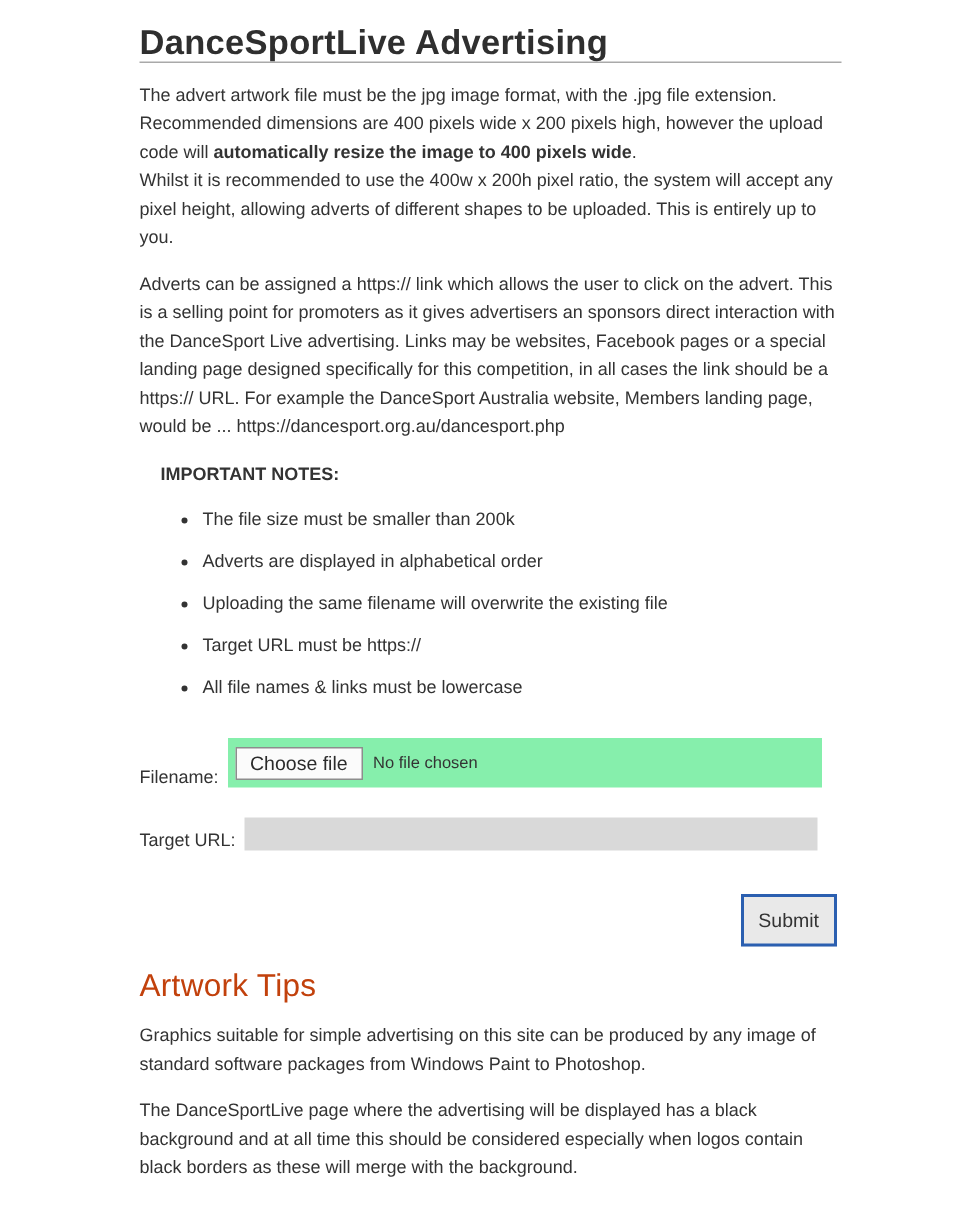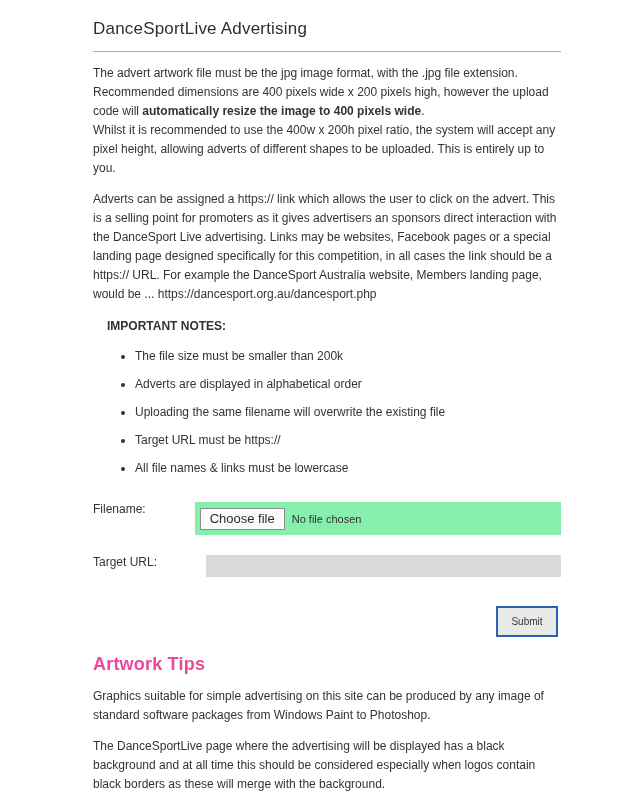--- a/index.html
+++ b/index.html
@@ -9,24 +9,24 @@
     min-height: 804px;
     font-family: "Liberation Sans", sans-serif;
     color: #333333;
   }
   .page {
     width: 639px;
     min-height: 804px;
     padding: 17px 78px 10px 93px;
   }
   h1.page-title {
-    font-size: 17px;
-    font-weight: 400;
+    font-size: 23px;
+    font-weight: 700;
     color: #2f2f2f;
-    margin: 0 0 11px 0;
+    margin: 0 0 1px 0;
     line-height: 23px;
     letter-spacing: 0.2px;
   }
   hr.title-divider {
     border: 0;
     border-top: 1px solid #a9a9a9;
     margin: 0 0 9px 0;
   }
   p.body-text {
     font-size: 12px;
@@ -43,23 +43,22 @@
     margin: 0 0 0 0;
     padding: 0 0 0 30px;
     font-size: 12px;
     line-height: 16px;
   }
   ul.notes-list li { margin: 12px; padding: 0; }
 
   form.upload-form { margin: 26px 0 0 0; }
   .form-row {
     display: flex;
-    align-items: flex-start;
+    align-items: flex-end;
     margin: 0 0 20px 0;
-    gap: 43px;
   }
   .form-label {
     font-size: 12px;
     color: #333;
     margin-right: 6px;
     white-space: nowrap;
   }
   .file-input {
     width: 396px;
     height: 33px;
@@ -95,32 +94,32 @@
     font-size: 13px;
     color: #333;
     padding: 0 4px;
   }
   .submit-row {
     text-align: right;
     margin: 29px 3px 0 0;
   }
   .submit-btn {
     font-family: "Liberation Sans", sans-serif;
-    font-size: 10px;
+    font-size: 13px;
     color: #333;
     background: #e9e9e9;
     border: 2px solid #2b5fb0;
     padding: 8px 10px;
     min-width: 62px;
     cursor: pointer;
   }
   h2.tips-title {
-    font-size: 18px;
-    font-weight: 700;
-    color: #ec4899;
+    font-size: 21px;
+    font-weight: 400;
+    color: #c2410c;
     margin: 16px 0 9px 0;
     line-height: 22px;
     letter-spacing: 0.2px;
   }
   .tips p.body-text { margin-bottom: 9px; }
 </style>
 </head>
 <body>
 
 <div class="page">

